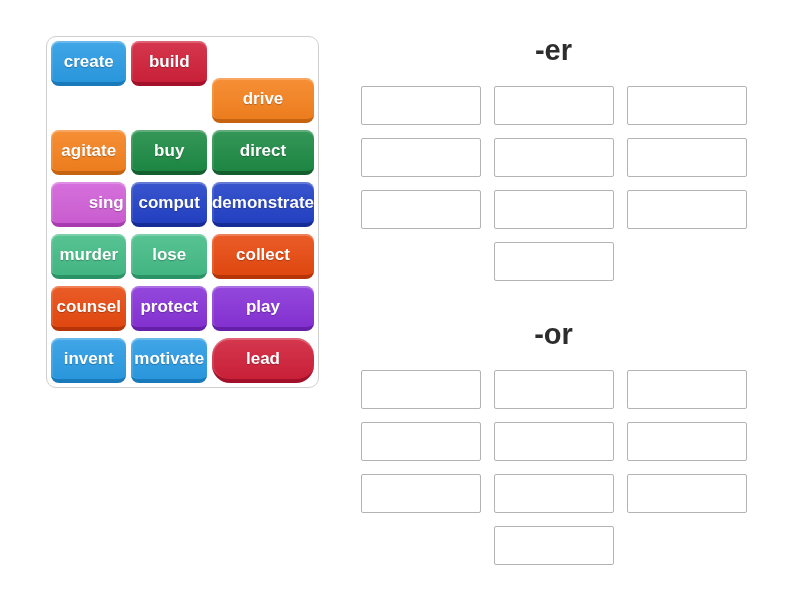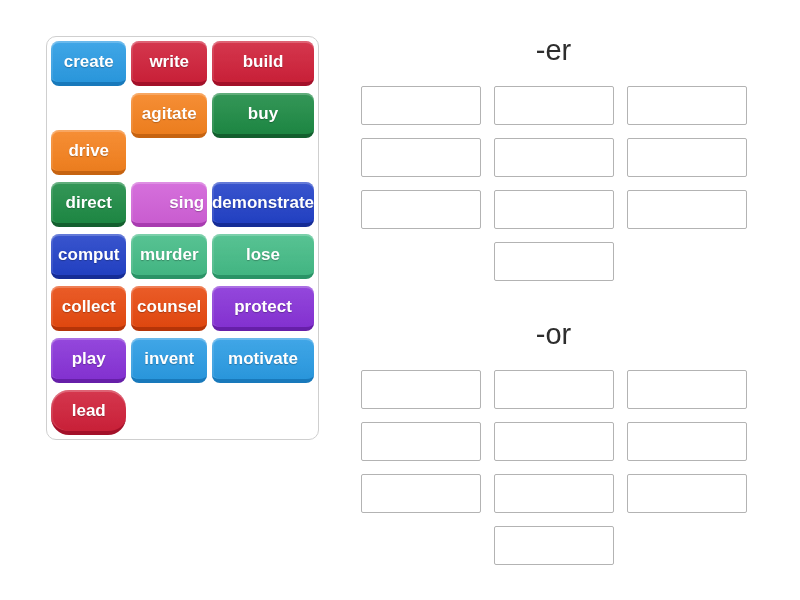--- a/index.html
+++ b/index.html
@@ -48,21 +48,21 @@
   .groups {
     position: absolute;
     left: 360px; top: 32px;
     width: 387px;
   }
   .group + .group { margin-top: 35px; }
   .group-title {
     margin: 0 0 18px 0;
     font-size: 29px;
     line-height: 36px;
-    font-weight: 400;
+    font-weight: 700;
     text-align: center;
     color: #2d2d2d;
   }
   .slot-grid {
     display: grid;
     grid-template-columns: repeat(3, 120px);
     gap: 13px;
     justify-content: center;
   }
   .slot {
@@ -71,29 +71,28 @@
     border: 1px solid #b3b3b3;
     border-radius: 2px;
   }
   .slot-center { grid-column: 2; }
 </style>
 </head>
 <body>
 
 <div class="word-bank">
     <div class="tile" style="background-color: rgb(43, 156, 228); border-bottom-color: rgb(24, 121, 187);">create</div>
-    <div class="tile" style="background-color: rgb(208, 33, 58); border-bottom-color: rgb(163, 16, 41);">write</div>
     <div class="tile" style="background-color: rgb(208, 33, 58); border-bottom-color: rgb(163, 16, 41);">build</div>
     <div class="tile" style="background-color: rgb(245, 130, 31); border-bottom-color: rgb(198, 99, 16); margin-top: 37px;">drive</div>
     <div class="tile" style="background-color: rgb(245, 130, 31); border-bottom-color: rgb(198, 99, 16);">agitate</div>
     <div class="tile" style="background-color: rgb(30, 139, 69); border-bottom-color: rgb(19, 95, 46);">buy</div>
     <div class="tile" style="background-color: rgb(30, 139, 69); border-bottom-color: rgb(19, 95, 46);">direct</div>
     <div class="tile" style="background-color: rgb(209, 96, 216); border-bottom-color: rgb(168, 59, 176); padding-left: 35px;">sing</div>
+    <div class="tile" style="background-color: rgb(35, 66, 200); border-bottom-color: rgb(21, 44, 150);">comput</div>
     <div class="tile" style="background-color: rgb(35, 66, 200); border-bottom-color: rgb(21, 44, 150);">demonstrate</div>
-    <div class="tile" style="background-color: rgb(35, 66, 200); border-bottom-color: rgb(21, 44, 150);">comput</div>
     <div class="tile" style="background-color: rgb(69, 188, 135); border-bottom-color: rgb(42, 147, 102);">murder</div>
     <div class="tile" style="background-color: rgb(69, 188, 135); border-bottom-color: rgb(42, 147, 102);">lose</div>
     <div class="tile" style="background-color: rgb(232, 74, 16); border-bottom-color: rgb(181, 52, 8);">collect</div>
     <div class="tile" style="background-color: rgb(232, 74, 16); border-bottom-color: rgb(181, 52, 8);">counsel</div>
     <div class="tile" style="background-color: rgb(136, 51, 216); border-bottom-color: rgb(102, 31, 168);">protect</div>
     <div class="tile" style="background-color: rgb(136, 51, 216); border-bottom-color: rgb(102, 31, 168);">play</div>
     <div class="tile" style="background-color: rgb(43, 156, 228); border-bottom-color: rgb(24, 121, 187);">invent</div>
     <div class="tile" style="background-color: rgb(43, 156, 228); border-bottom-color: rgb(24, 121, 187);">motivate</div>
     <div class="tile" style="background-color: rgb(208, 33, 58); border-bottom-color: rgb(163, 16, 41); border-radius: 18px;">lead</div>
   </div>

